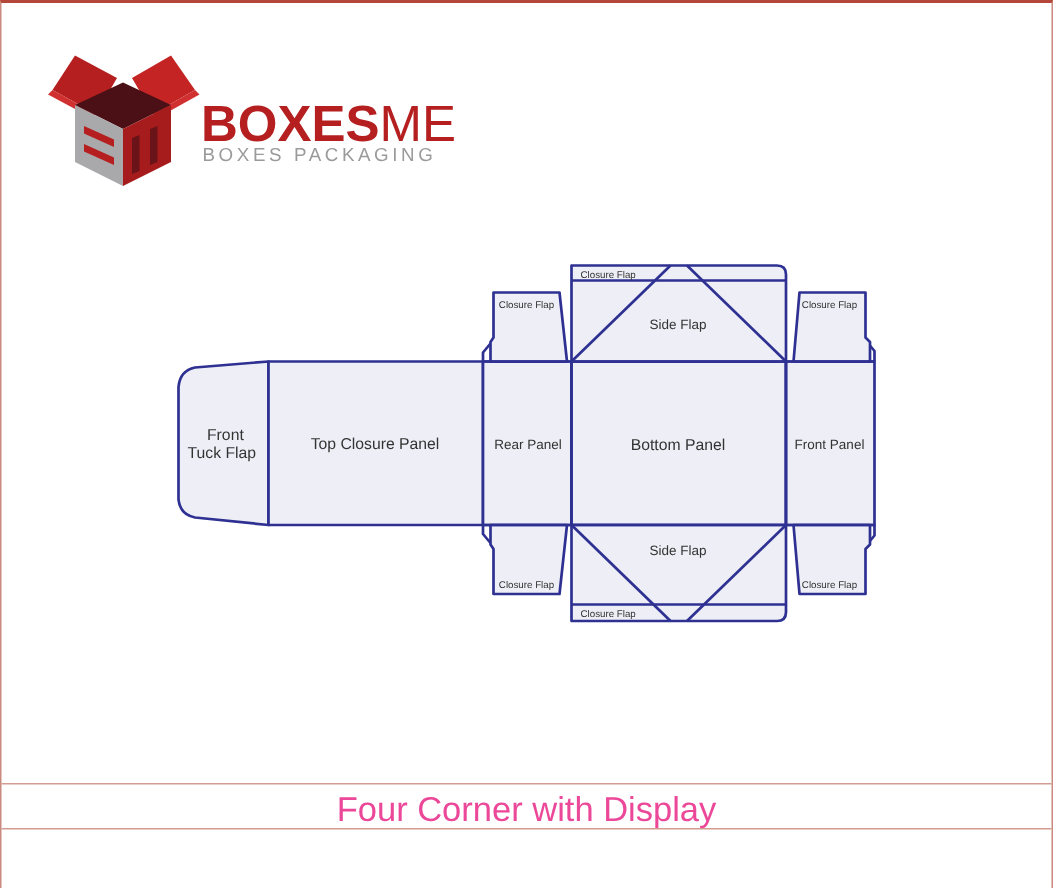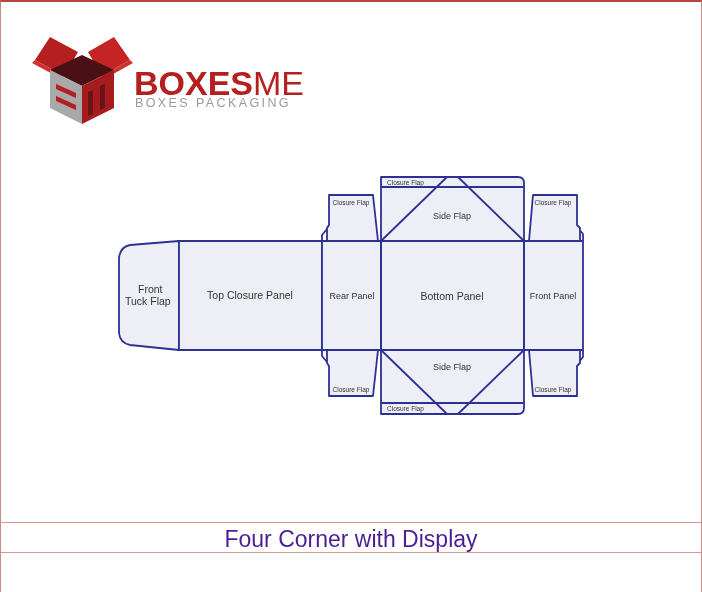--- a/index.html
+++ b/index.html
@@ -1,19 +1,19 @@
 <!DOCTYPE html>
 <html><head>
 <meta charset="utf-8">
 <style>
   html,body{margin:0;padding:0;background:#fff;}
   #page{position:relative;width:702px;height:592px;overflow:hidden;background:#fff;font-family:"Liberation Sans",sans-serif;}
   .frame{position:absolute;left:0;top:0;width:700px;height:590px;border:1px solid #c98a80;border-top:2px solid #b5473a;border-bottom:2px solid #b5473a;box-sizing:content-box;}
   .hline{position:absolute;left:1px;width:700px;height:0;border-top:1px solid #d49b90;}
-  .caption{position:absolute;left:0;width:702px;top:526px;text-align:center;font-size:23px;color:#4c1d95;}
+  .caption{position:absolute;left:0;width:702px;top:526px;text-align:center;font-size:23px;color:#ec4899;}
   .brand{position:absolute;left:134px;top:64px;font-size:34px;letter-spacing:0px;color:#b51f1f;font-family:"Liberation Sans",sans-serif;}
   .brand .b1{font-weight:bold;}
   .brand .b2{font-weight:normal;}
   .tagline{position:absolute;left:135px;top:96px;font-size:12.5px;letter-spacing:2.4px;color:#9a9a9a;}
   svg text{font-family:"Liberation Sans",sans-serif;fill:#333;}
 </style>
 </head>
 <body>
 
 <div id="page">

